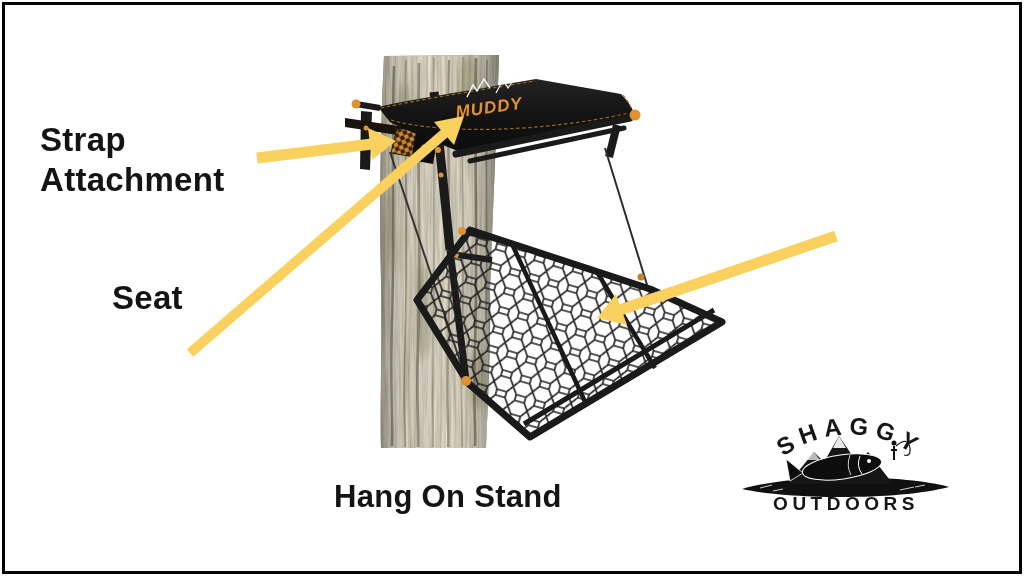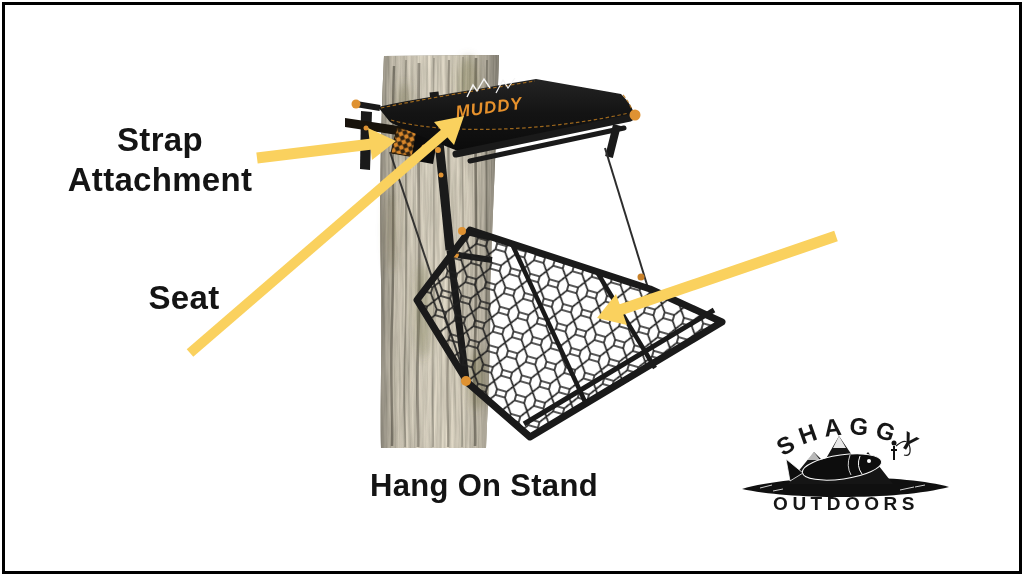--- a/index.html
+++ b/index.html
@@ -1,21 +1,21 @@
 <!DOCTYPE html>
 <html style="--background: #FFFFFF; --border: #000000; --text: #141414; --arrow: #FAD15E; --frame: #1A1A1A; --accent-orange: #DF9232; --mesh: #1F1F1F; --bark: #8A8371; --stitch: #B5761F;"><head>
 <meta charset="utf-8">
 <style>
   html,body{margin:0;padding:0;}
   body{width:1024px;height:576px;overflow:hidden;background:var(--background,#fff);
        font-family:"Liberation Sans",sans-serif;position:relative;}
   .stage{position:absolute;inset:0;width:1024px;height:576px;}
   .frame{position:absolute;inset:2px;border:3px solid var(--border,#000);pointer-events:none;}
   .lbl{position:absolute;font:700 33px/40px "Liberation Sans",sans-serif;color:var(--text,#141414);
-       text-align:center;white-space:pre-line;letter-spacing:.3px;}
+       text-align:left;white-space:pre-line;letter-spacing:.3px;}
   .caption{font-size:31px;}
   svg{position:absolute;inset:0;}
   .arrow-line{stroke:var(--arrow,#FAD15E);fill:none;}
   .arrow-head{fill:var(--arrow,#FAD15E);}
   .frm{stroke:var(--frame,#1a1a1a);}
   .frmf{fill:var(--frame,#1a1a1a);}
   .knob{fill:var(--accent-orange,#DF9232);}
   .mesh-line{stroke:var(--mesh,#1f1f1f);}
   .stitch{stroke:var(--stitch,#B5761F);}
   .logo-text{fill:#161616;font-family:"Liberation Sans",sans-serif;font-weight:700;}
@@ -164,17 +164,17 @@
       <path d="M894,446 l0,14 m-3,-10 l6,0" stroke="#111111" stroke-width="2" fill="none"></path>
       <path d="M896,446 q12,-10 14,2 q1,9 -6,7" stroke="#1A1A1A" stroke-width="1.2" fill="none"></path>
       <path d="M760,488 l12,-3 M773,491 l10,-2 M900,490 l14,-3 M915,487 l10,-2" stroke="#FFFFFF" stroke-width="1" opacity="0.8"></path>
     </g>
     <text class="logo-text" x="846" y="510" font-size="19" letter-spacing="4.5" text-anchor="middle">OUTDOORS</text>
   </g>
 </svg>
 
 <div class="lbl" style="left:40px;top:120px;width:240px">Strap
 Attachment</div>
-<div class="lbl" style="left:124px;top:278px;width:120px">Seat</div>
-<div class="lbl caption" style="left:334px;top:466px;width:300px">Hang On Stand</div>
+<div class="lbl" style="left:112px;top:278px;width:120px">Seat</div>
+<div class="lbl caption" style="left:334px;top:477px;width:300px">Hang On Stand</div>
 
 <div class="frame"></div>
 </div>
 
 </body></html>

